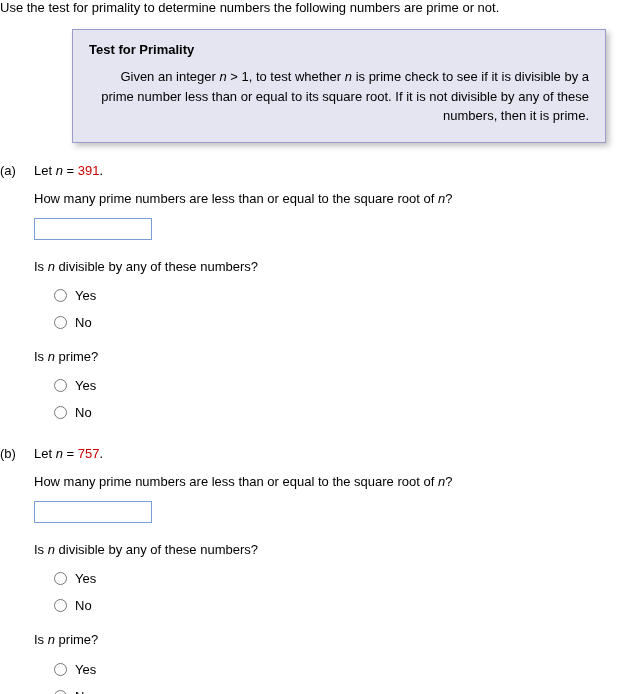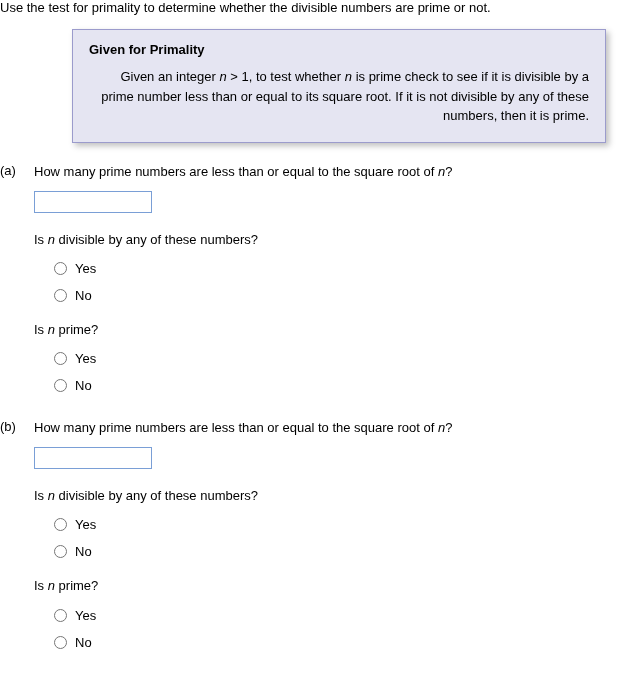--- a/index.html
+++ b/index.html
@@ -75,32 +75,35 @@
     font-style: italic;
     font-family: Verdana, Geneva, sans-serif;
   }
   .num {
     color: #cc0000;
   }
 </style>
 </head>
 <body>
 
-<div class="intro">Use the test for primality to determine whether the divisible numbers are prime or not.</div>
+<div class="intro">Use the test for primality to determine numbers the following numbers are prime or not.</div>
 
 <div class="theorem-box">
-  <div class="theorem-title">Given for Primality</div>
+  <div class="theorem-title">Test for Primality</div>
   <div class="theorem-body">
     <span>Given an integer </span><em class="var">n</em><span> &gt; 1, to test whether </span><em class="var">n</em><span> is prime check to see if it is divisible by a prime number less than or equal to its square root. If it is not divisible by any of these numbers, then it is prime.</span>
   </div>
 </div>
 
 <div class="part">
   <div class="part-label">(a)</div>
   <div class="part-body">
+    <div class="let-line">
+      <span>Let </span><em class="var">n</em><span> = </span><span class="num">391</span><span>.</span>
+    </div>
     <div class="question">
       <span>How many prime numbers are less than or equal to the square root of </span><em class="var">n</em><span>?</span>
     </div>
     <div class="input-row">
       <input type="text" value="" style="">
     </div>
     <div class="question">
       <span>Is </span><em class="var">n</em><span> divisible by any of these numbers?</span>
     </div>
     <div class="radio-group">
@@ -125,20 +128,23 @@
         <input type="radio" name="prime-a" style="">
         <span>No</span>
       </div>
     </div>
   </div>
 </div>
 
 <div class="part">
   <div class="part-label">(b)</div>
   <div class="part-body">
+    <div class="let-line">
+      <span>Let </span><em class="var">n</em><span> = </span><span class="num">757</span><span>.</span>
+    </div>
     <div class="question">
       <span>How many prime numbers are less than or equal to the square root of </span><em class="var">n</em><span>?</span>
     </div>
     <div class="input-row">
       <input type="text" value="" style="">
     </div>
     <div class="question">
       <span>Is </span><em class="var">n</em><span> divisible by any of these numbers?</span>
     </div>
     <div class="radio-group">

